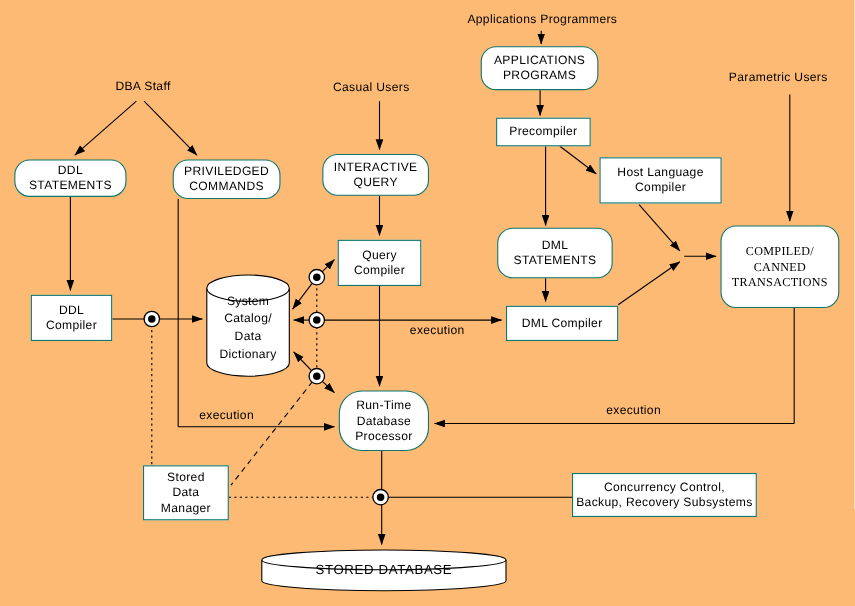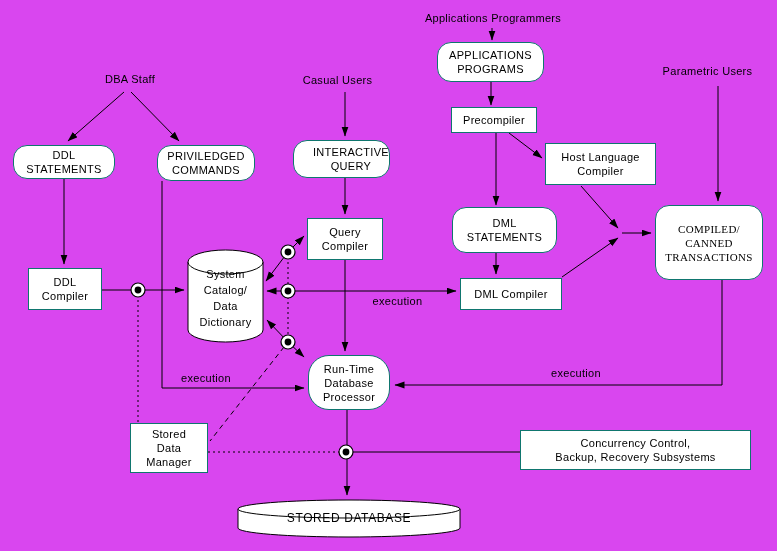--- a/index.html
+++ b/index.html
@@ -1,17 +1,17 @@
 <!DOCTYPE html>
 <html><head>
 <meta charset="utf-8">
 <style>
   html,body{margin:0;padding:0;background:#fff;}
   .canvas{
-    position:relative;width:777px;height:551px;background:#d946ef;overflow:hidden;
+    position:relative;width:777px;height:551px;background:#fdba74;overflow:hidden;
     font-family:"Liberation Sans",sans-serif;color:#000;
   }
   .wires{position:absolute;left:0;top:0;width:777px;height:551px;}
   .wires line,.wires path{stroke:#000;stroke-width:1;fill:none;}
   .wires .solidfill{fill:#000;stroke:none;}
   .wires .cyl{fill:#ffffff;stroke:#000;stroke-width:1;}
   .wires .dot{stroke-dasharray:2 3;}
   .wires .dash{stroke-dasharray:5 4;}
   .bull-outer{fill:#fff;stroke:#000;stroke-width:1.2;}
   .bull-inner{fill:#000;stroke:none;}
@@ -135,21 +135,21 @@
 Compiler</span>
   </div>
   <div class="node rounded" style="left:13px;top:145px;width:102px;height:34px;">
     <span>DDL
 STATEMENTS</span>
   </div>
   <div class="node rounded" style="left:133px;top:145px;width:98px;height:36px;margin-left:24px;">
     <span>PRIVILEDGED
 COMMANDS</span>
   </div>
-  <div class="node rounded" style="left:293px;top:140px;width:97px;height:38px;justify-content:flex-end;">
+  <div class="node rounded" style="left:293px;top:140px;width:97px;height:38px;">
     <span>INTERACTIVE
 QUERY</span>
   </div>
   <div class="node rounded" style="left:452px;top:207px;width:105px;height:46px;">
     <span>DML
 STATEMENTS</span>
   </div>
   <div class="node" style="left:307px;top:218px;width:76px;height:42px;">
     <span>Query
 Compiler</span>
@@ -169,21 +169,21 @@
   <div class="node" style="left:308px;top:355px;width:82px;height:55px;border-radius:21px;">
     <span>Run-Time
 Database
 Processor</span>
   </div>
   <div class="node" style="left:130px;top:423px;width:78px;height:50px;">
     <span>Stored
 Data
 Manager</span>
   </div>
-  <div class="node" style="left:520px;top:430px;width:231px;height:40px;">
+  <div class="node" style="left:520px;top:430px;width:168px;height:40px;">
     <span>Concurrency Control,
 Backup, Recovery Subsystems</span>
   </div>
 
   <div class="cyl-label" style="left:186px;top:266px;width:79px;">System
 Catalog/
 Data
 Dictionary</div>
   <div class="db-label" style="left:249px;top:511px;width:200px;">STORED DATABASE</div>
 

